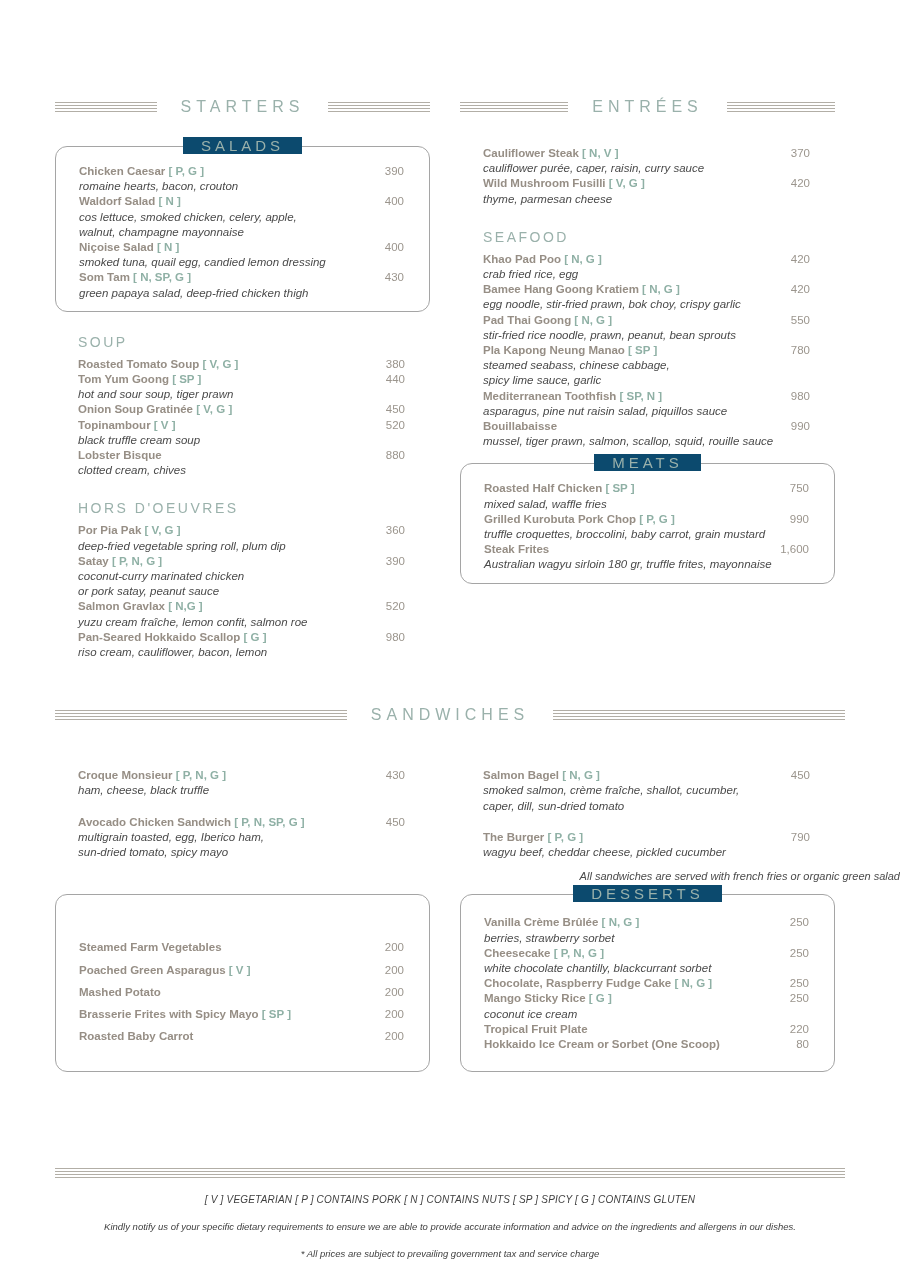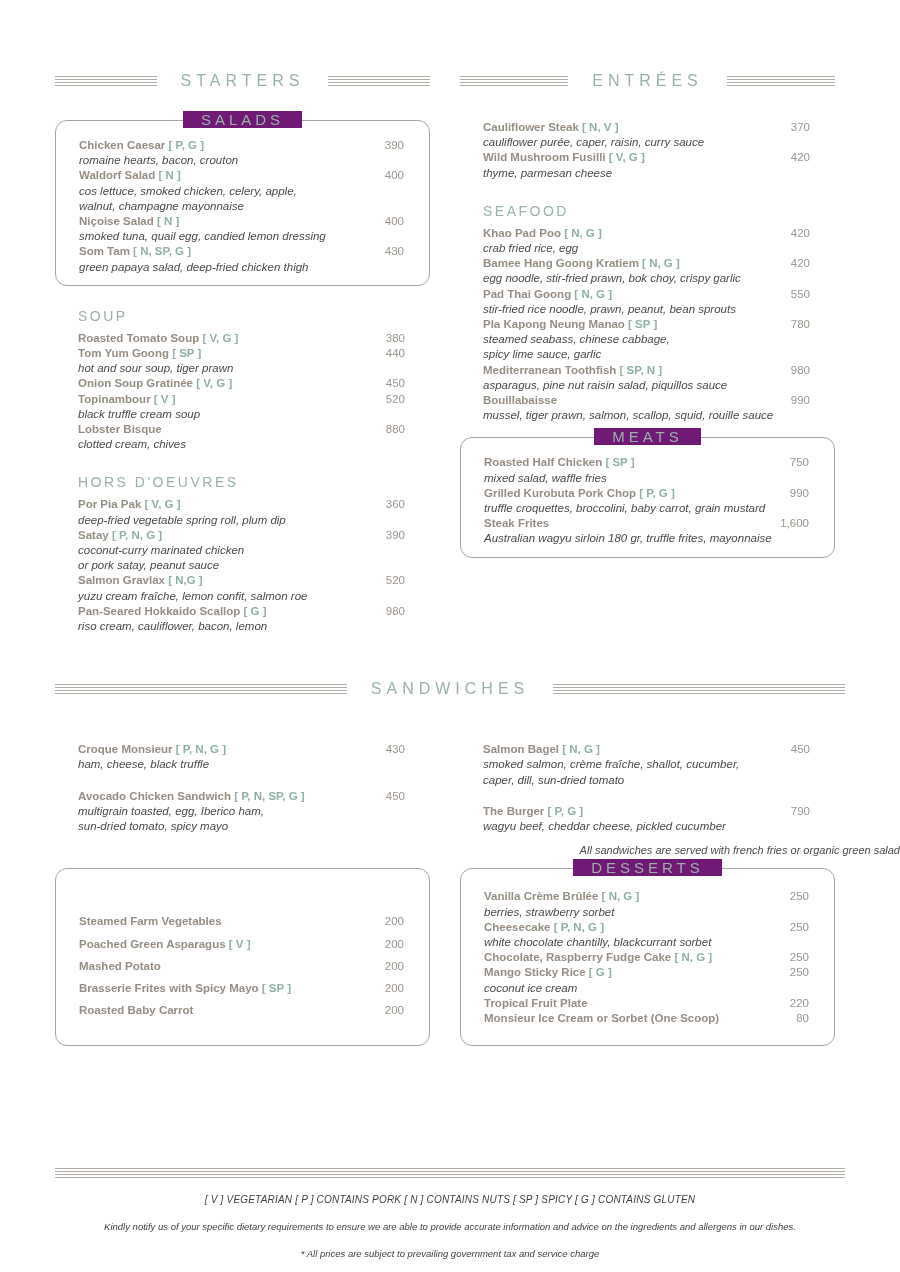--- a/index.html
+++ b/index.html
@@ -8,32 +8,32 @@
     --name-gray:#968e85;
     --tag:#8fb0a5;
     --desc:#4a4a4a;
     --price:#9b958d;
     --rule:#b2aea6;
     --border:#a5a5a5;
   }
   *{box-sizing:border-box;}
   html,body{margin:0;padding:0;background:#ffffff;}
   body{font-family:"Liberation Sans", sans-serif;}
-  .page{position:relative;width:900px;height:1272px;background:#ffffff;overflow:hidden;padding-top:72px;}
+  .page{position:relative;width:900px;height:1272px;background:#ffffff;overflow:hidden;padding-top:98px;}
   .columns{display:flex;gap:30px;padding:0 55px;}
   .col{width:375px;flex:0 0 375px;}
   
   .rule{flex:1;height:10px;background:repeating-linear-gradient(to bottom, var(--rule) 0px, var(--rule) 1px, transparent 1px, transparent 3px);}
   .band-header{display:flex;align-items:center;gap:24px;margin-bottom:30px;}
   .band-title{font-size:16px;letter-spacing:5px;color:var(--teal);white-space:nowrap;font-weight:400;}
   .band-header.full{padding:0 55px;margin-top:46px;margin-bottom:44px;}
   
   .boxed{position:relative;border:1px solid var(--border);border-radius:12px;padding:17px 25px 10px 23px;}
   .box-legend{position:absolute;top:-10px;left:0;width:100%;text-align:center;}
-  .box-legend span{display:inline-block;background:#701a75;padding:0 18px;font-size:15px;letter-spacing:4px;color:var(--teal);}
+  .box-legend span{display:inline-block;background:#0c4a6e;padding:0 18px;font-size:15px;letter-spacing:4px;color:var(--teal);}
   
   .plain-section{padding:0 25px 0 23px;}
   .sub-header{font-size:14px;letter-spacing:2.5px;color:var(--teal);margin-bottom:7px;}
   .mt-soup{margin-top:22px;}
   .mt-hors{margin-top:22px;}
   .mt-seafood{margin-top:22px;}
   .mt-meats{margin-top:14px;}
   
   .list{font-size:11.5px;line-height:15.2px;}
   .item-row{display:flex;justify-content:space-between;align-items:baseline;}
@@ -399,21 +399,21 @@
               <div class="item-desc">coconut ice cream</div>
             </div>
             <div class="item">
               <div class="item-row">
                 <span class="item-name">Tropical Fruit Plate</span>
                 <span class="item-price">220</span>
               </div>
             </div>
             <div class="item">
               <div class="item-row">
-                <span class="item-name">Monsieur Ice Cream or Sorbet (One Scoop)</span>
+                <span class="item-name">Hokkaido Ice Cream or Sorbet (One Scoop)</span>
                 <span class="item-price">80</span>
               </div>
             </div>
           </div>
       </div>
     </div>
   </div>
 
   <div class="footer">
     <div class="footer-rule"></div>

